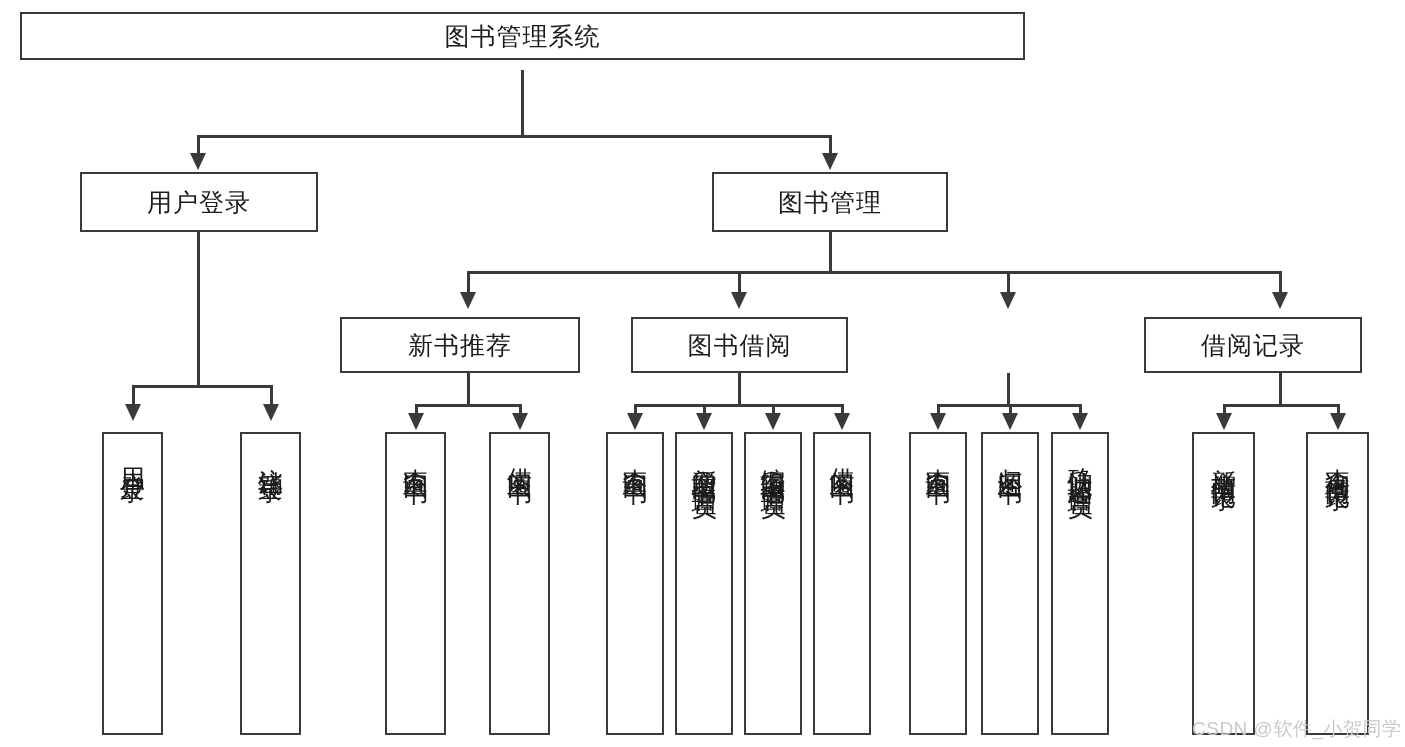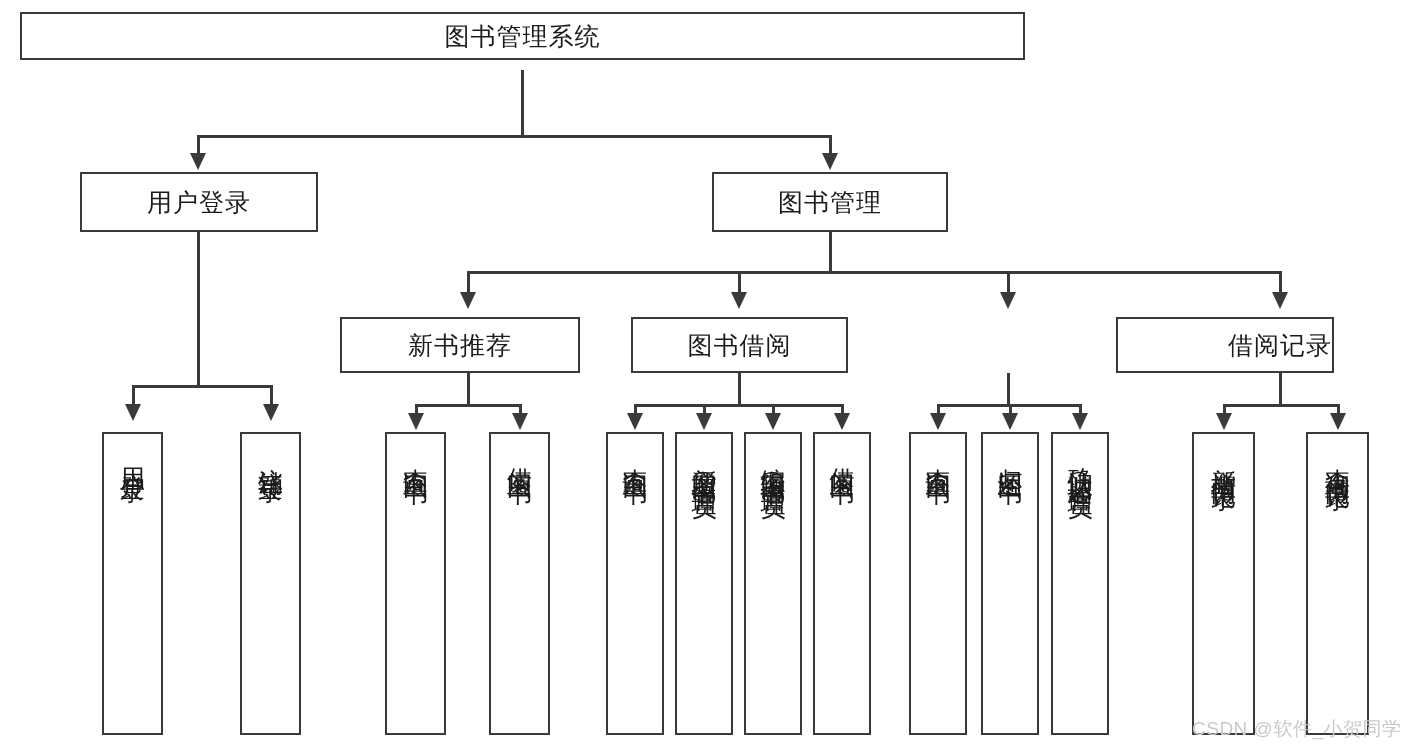--- a/index.html
+++ b/index.html
@@ -120,21 +120,21 @@
   <div class="arrow" style="left:1000px; top:292px;"></div>
   <div class="conn vline" style="left:1279px; top:271px; height:24px;"></div>
   <div class="arrow" style="left:1272px; top:292px;"></div>
 
   <div class="node h" style="left:340px; top:317px; width:240px; height:56px;">
     <span class="label">新书推荐</span>
   </div>
   <div class="node h" style="left:631px; top:317px; width:217px; height:56px;">
     <span class="label">图书借阅</span>
   </div>
-  <div class="node h" style="left:1116px; top:317px; width:218px; height:56px;justify-content:flex-end;">
+  <div class="node h" style="left:1144px; top:317px; width:218px; height:56px;">
     <span class="label">借阅记录</span>
   </div>
 
   <div class="conn vline" style="left:467px; top:373px; height:33px;"></div>
   <div class="conn hline" style="left:415px; top:404px; width:106px;"></div>
   <div class="conn vline" style="left:415px; top:404px; height:14px;"></div>
   <div class="arrow" style="left:408px; top:413px;"></div>
   <div class="conn vline" style="left:519px; top:404px; height:14px;"></div>
   <div class="arrow" style="left:512px; top:413px;"></div>
 

